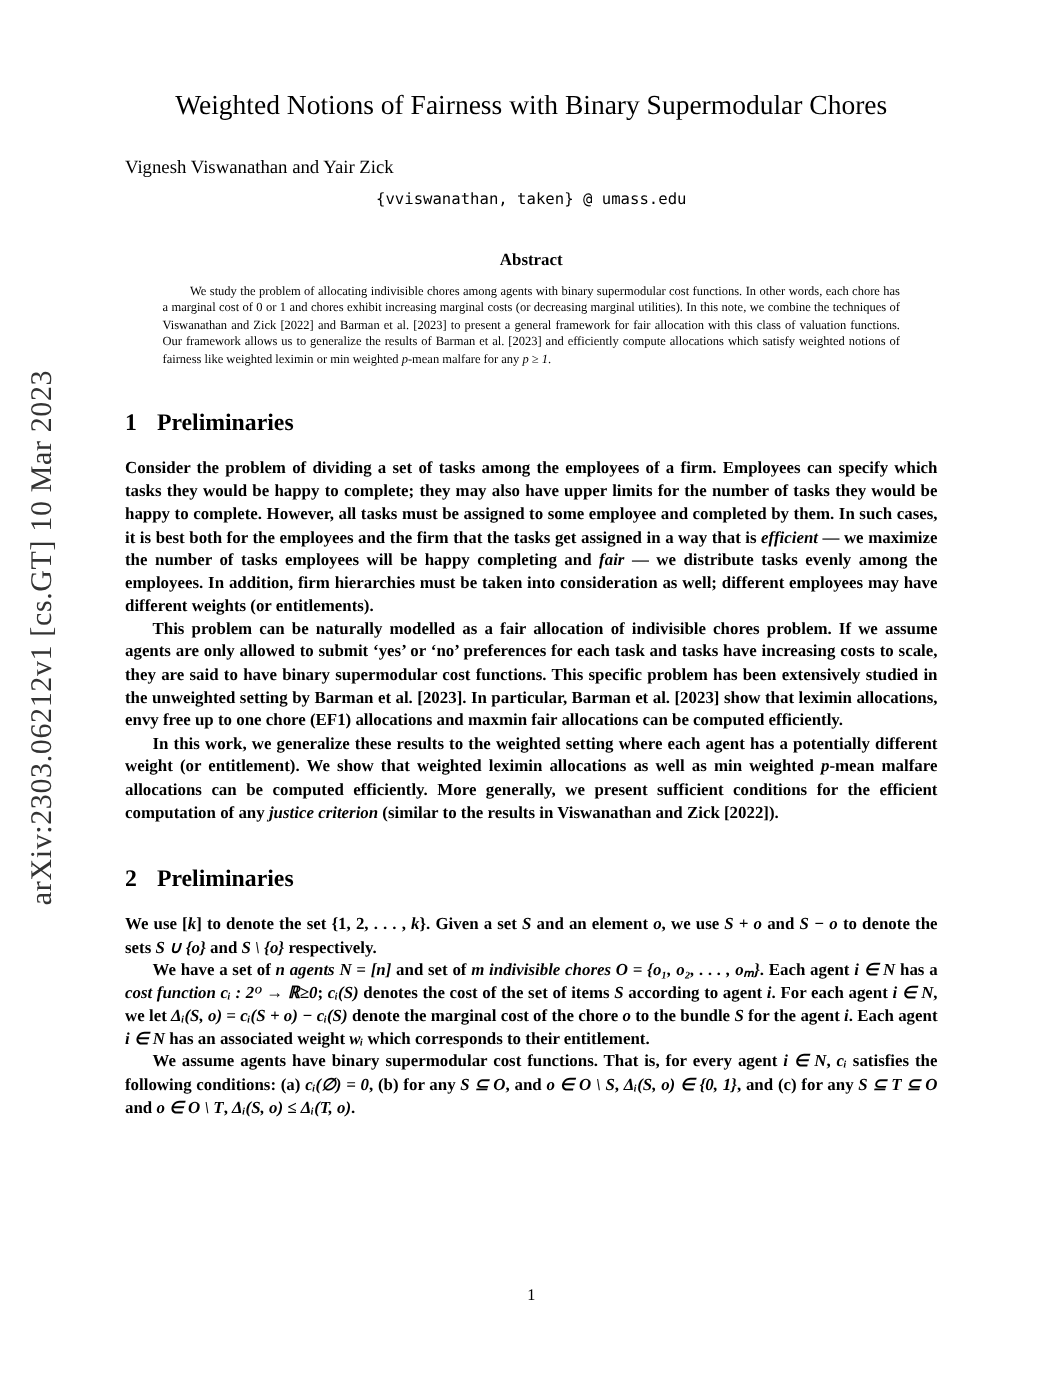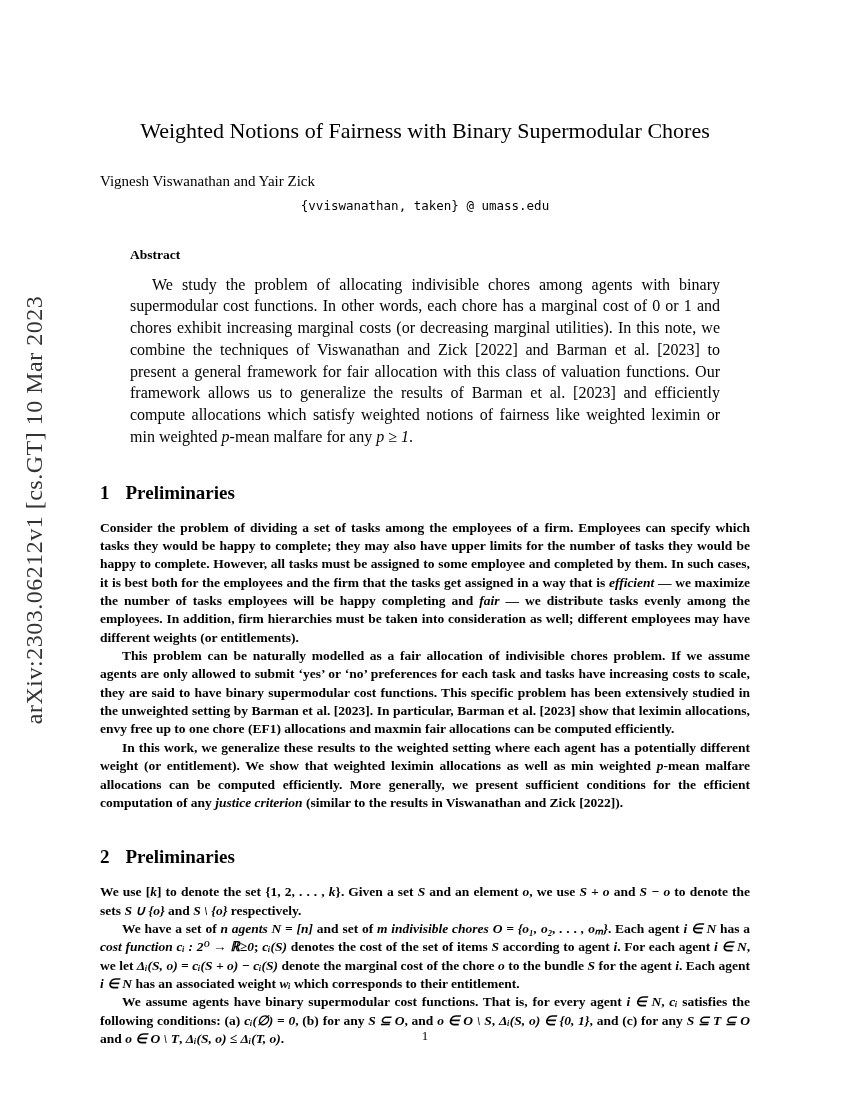--- a/index.html
+++ b/index.html
@@ -22,21 +22,21 @@
   }
   .arxiv-stamp {
     position: absolute;
     white-space: nowrap;
     transform: translate(-50%, -50%) rotate(-90deg);
     font-size: 24px;
     color: #333;
     letter-spacing: 0.5px;
   }
   .content {
-    padding: 117px 100px 0 100px; 
+    padding: 70px 100px 0 100px; 
   }
   .title {
     margin: 0;
     font-size: 22px;
     font-weight: normal;
     text-align: center;
     line-height: 1.25;
   }
   .authors {
     margin-top: 28px;
@@ -47,28 +47,28 @@
     margin-top: 8px;
     text-align: center;
     font-family: "DejaVu Sans Mono", monospace;
     font-size: 12.5px;
   }
   .abstract {
     width: 590px;
     margin: 34px auto 0 auto;
   }
   .abstract-heading {
-    text-align: left;
+    text-align: center;
     font-weight: bold;
     font-size: 13.5px;
     margin-bottom: 11px;
   }
   .abstract-body {
     margin: 0;
-    font-size: 16px;
+    font-size: 10px;
     line-height: 1.36;
     text-align: justify;
     text-indent: 22px;
   }
   .section-heading {
     font-size: 19px;
     font-weight: bold;
     margin: 34px 0 15px 0;
   }
   .sec-num { margin-right: 16px; }

